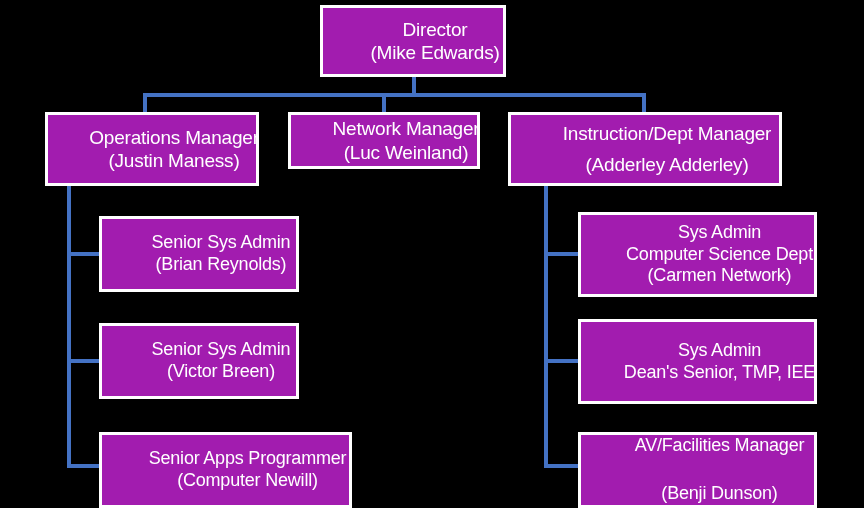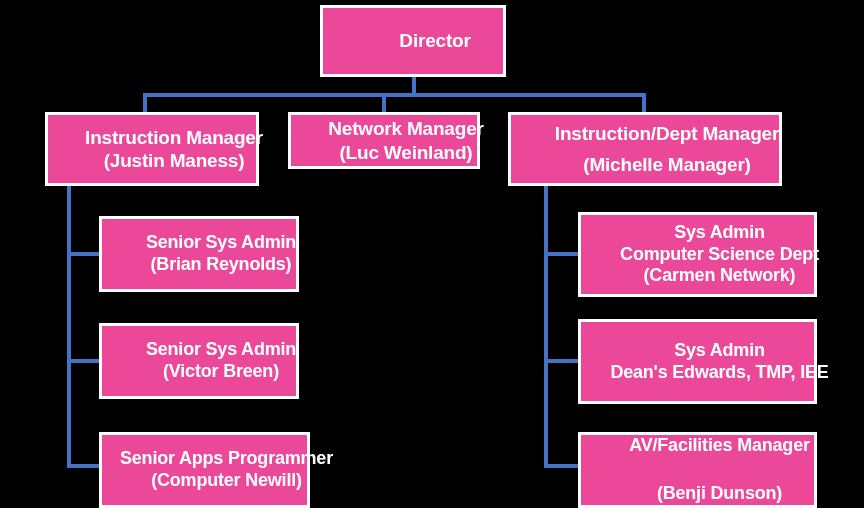--- a/index.html
+++ b/index.html
@@ -12,29 +12,29 @@
     width: 864px;
     height: 508px;
     background: #000000;
     font-family: "Liberation Sans", sans-serif;
     overflow: hidden;
   }
   
   .node {
     position: absolute;
     box-sizing: border-box;
-    background: #ec4899;
+    background: #a21caf;
     border: 3px solid #FFFFFF;
     color: #FFFFFF;
     display: flex;
     flex-direction: column;
     align-items: center;
     justify-content: center;
     text-align: center;
-    font-weight: bold;
+    font-weight: normal;
     font-size: 19px;
     line-height: 1.22;
     letter-spacing: -0.2px;
     z-index: 2;
     padding-left: 44px;
   }
   .node .ln { display: block; white-space: nowrap; }
   .node.small { font-size: 18px; }
 
   
@@ -64,61 +64,62 @@
   <div class="conn h" style="left:67px; top:359px; width:34px;"></div>
   <div class="conn h" style="left:67px; top:464px; width:34px;"></div>
 
   <div class="conn v" style="left:544px; top:185px; height:283px;"></div>
   <div class="conn h" style="left:544px; top:252px; width:36px;"></div>
   <div class="conn h" style="left:544px; top:359px; width:36px;"></div>
   <div class="conn h" style="left:544px; top:464px; width:36px;"></div>
 
   <div class="node" style="left:320px; top:5px; width:186px; height:72px;">
     <span class="ln">Director</span>
+    <span class="ln">(Mike Edwards)</span>
   </div>
 
   <div class="node" style="left:45px; top:112px; width:214px; height:74px;">
-    <span class="ln">Instruction Manager</span>
+    <span class="ln">Operations Manager</span>
     <span class="ln">(Justin Maness)</span>
   </div>
 
   <div class="node" style="left:288px; top:112px; width:192px; height:57px;">
     <span class="ln">Network Manager</span>
     <span class="ln">(Luc Weinland)</span>
   </div>
 
   <div class="node" style="left:508px; top:112px; width:274px; height:74px;gap:8px;">
     <span class="ln">Instruction/Dept Manager</span>
-    <span class="ln">(Michelle Manager)</span>
+    <span class="ln">(Adderley Adderley)</span>
   </div>
 
   <div class="node small" style="left:99px; top:216px; width:200px; height:76px;">
     <span class="ln">Senior Sys Admin</span>
     <span class="ln">(Brian Reynolds)</span>
   </div>
 
   <div class="node small" style="left:99px; top:323px; width:200px; height:76px;">
     <span class="ln">Senior Sys Admin</span>
     <span class="ln">(Victor Breen)</span>
   </div>
 
-  <div class="node small" style="left:99px; top:432px; width:211px; height:76px;">
+  <div class="node small" style="left:99px; top:432px; width:253px; height:76px;">
     <span class="ln">Senior Apps Programmer</span>
     <span class="ln">(Computer Newill)</span>
   </div>
 
   <div class="node small" style="left:578px; top:212px; width:239px; height:85px;">
     <span class="ln">Sys Admin</span>
     <span class="ln">Computer Science Dept</span>
     <span class="ln">(Carmen Network)</span>
   </div>
 
   <div class="node small" style="left:578px; top:319px; width:239px; height:85px;">
     <span class="ln">Sys Admin</span>
-    <span class="ln">Dean's Edwards, TMP, IEE</span>
+    <span class="ln">Dean's Senior, TMP, IEE</span>
   </div>
 
   <div class="node small" style="left:578px; top:432px; width:239px; height:76px;justify-content:space-between;">
     <span class="ln">AV/Facilities Manager</span>
     <span class="ln">(Benji Dunson)</span>
   </div>
 
 </div>
 
 </body></html>

